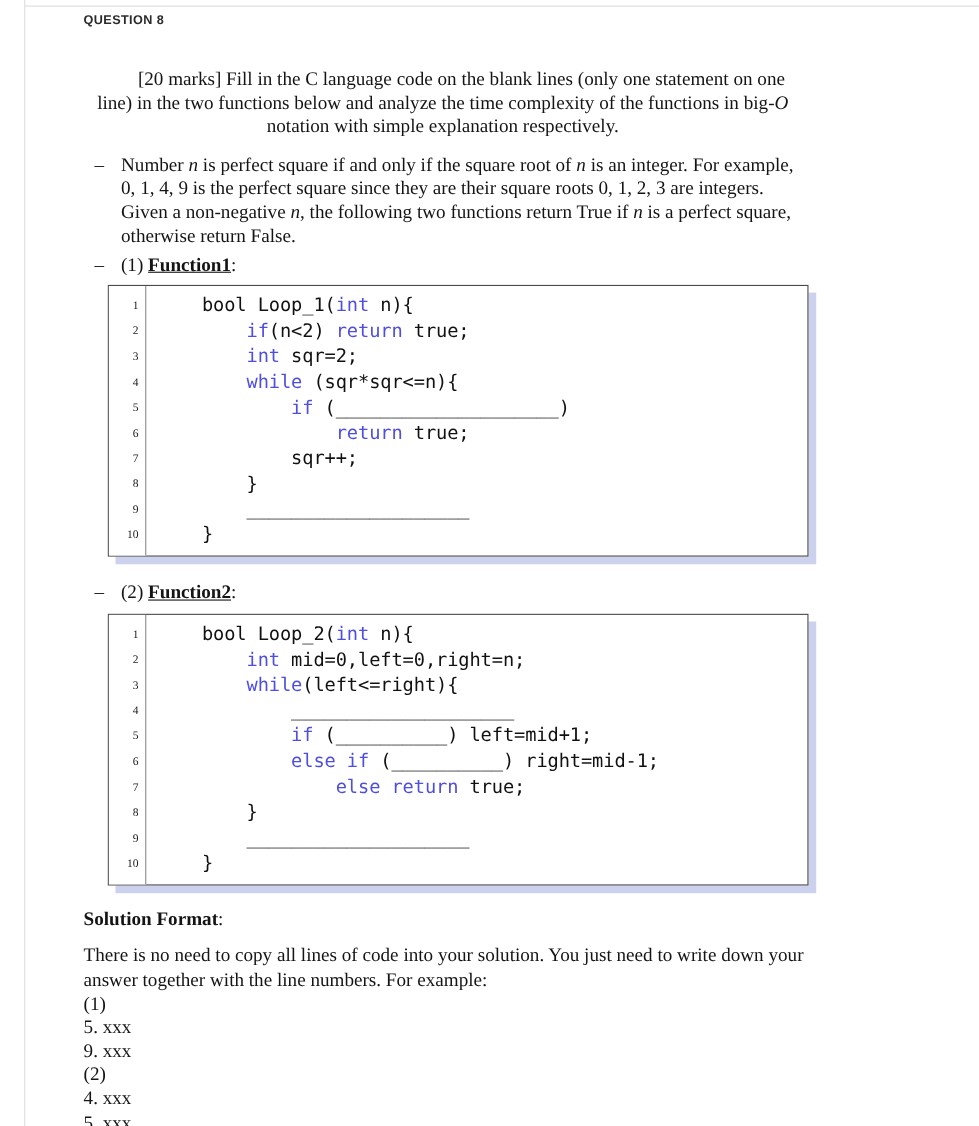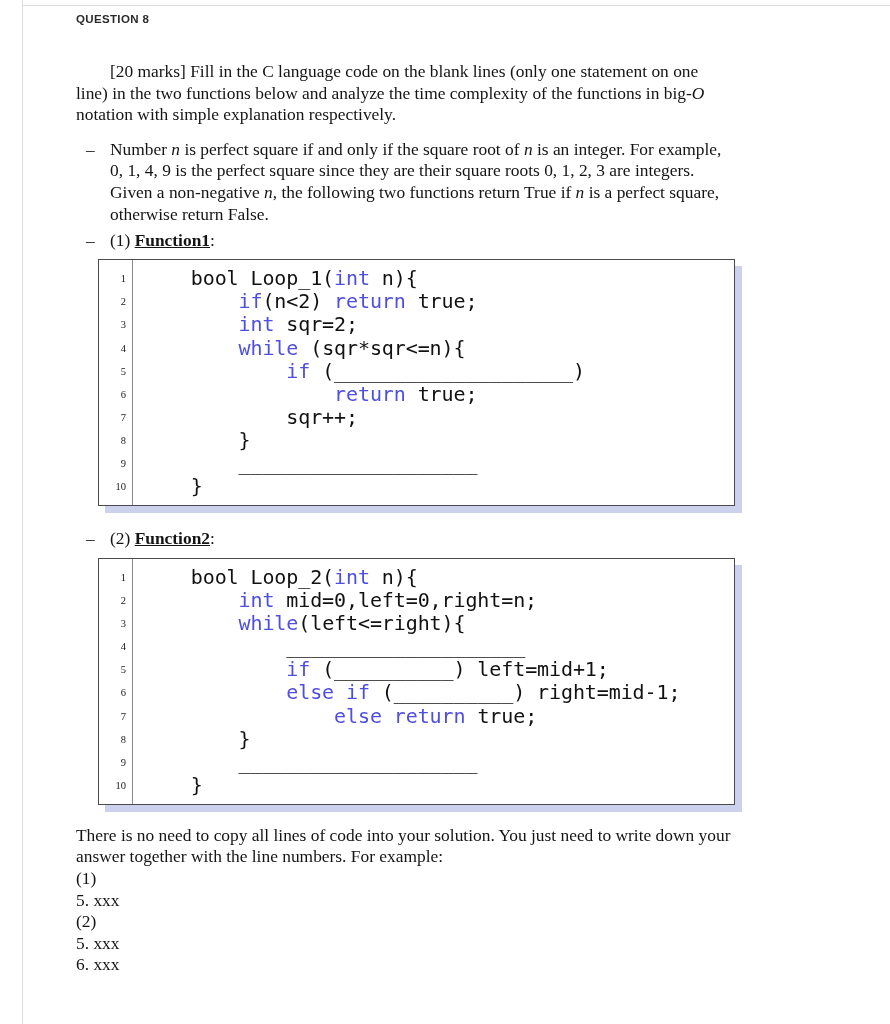--- a/index.html
+++ b/index.html
@@ -54,21 +54,21 @@
     margin-left: 18px;
   }
 
   
   .prose {
     font-size: 17.4px;
     line-height: 21.6px;
     margin-top: 36px;
     margin-left: 18px;
     width: 653px;
-    text-align: left;
+    text-align: center;
   }
   .prose .indent-first { text-indent: 34px; display: block; }
 
   .bullet-list {
     margin-top: 13px;
     margin-left: 28px;
     width: 648px;
   }
   .bullet-item {
     position: relative;
@@ -118,38 +118,38 @@
     line-height: 23.1px;
     color: #1a1a1a;
     background: #ffffff;
     border-right: 1px solid #8a8a8a;
     user-select: none;
   }
   .code-area {
     flex: 1 1 auto;
     padding: 7px 20px 7px 10px;
     font-family: "DejaVu Sans Mono", "Liberation Mono", monospace;
-    font-size: 20px;
+    font-size: 17px;
     line-height: 23.1px;
     color: #111111;
     white-space: pre;
     letter-spacing: -0.1px;
   }
   .kw { color: #4e4ee0; }
 
   
   .solution {
     margin-top: 20px;
     margin-left: 18px;
     width: 656px;
     font-size: 17.4px;
     line-height: 21.6px;
   }
   .solution .title { font-weight: bold; }
-  .solution .para { margin-top: 0; }
+  .solution .para { margin-top: 12px; }
   .solution .ans-line { white-space: pre; }
 </style>
 </head>
 <body>
 
 <div id="top-rule"></div>
 <div id="page-frame"></div>
 
 <div id="content">
 
@@ -228,23 +228,28 @@
                 <span class="kw">else</span> <span class="kw">return</span> true;
         }
         ____________________
     }</div>
       </div>
     </div>
 
   </div>
 
   <div class="solution">
+    <div>
+      <span class="title">Solution Format</span><span>:</span>
+    </div>
     <div class="para">There is no need to copy all lines of code into your solution. You just need to write down your answer together with the line numbers. For example:</div>
     <div>
         <div class="ans-line">(1)</div>
         <div class="ans-line">5. xxx</div>
+        <div class="ans-line">9. xxx</div>
         <div class="ans-line">(2)</div>
+        <div class="ans-line">4. xxx</div>
         <div class="ans-line">5. xxx</div>
         <div class="ans-line">6. xxx</div>
       </div>
   </div>
 
 </div>
 
 </body></html>

